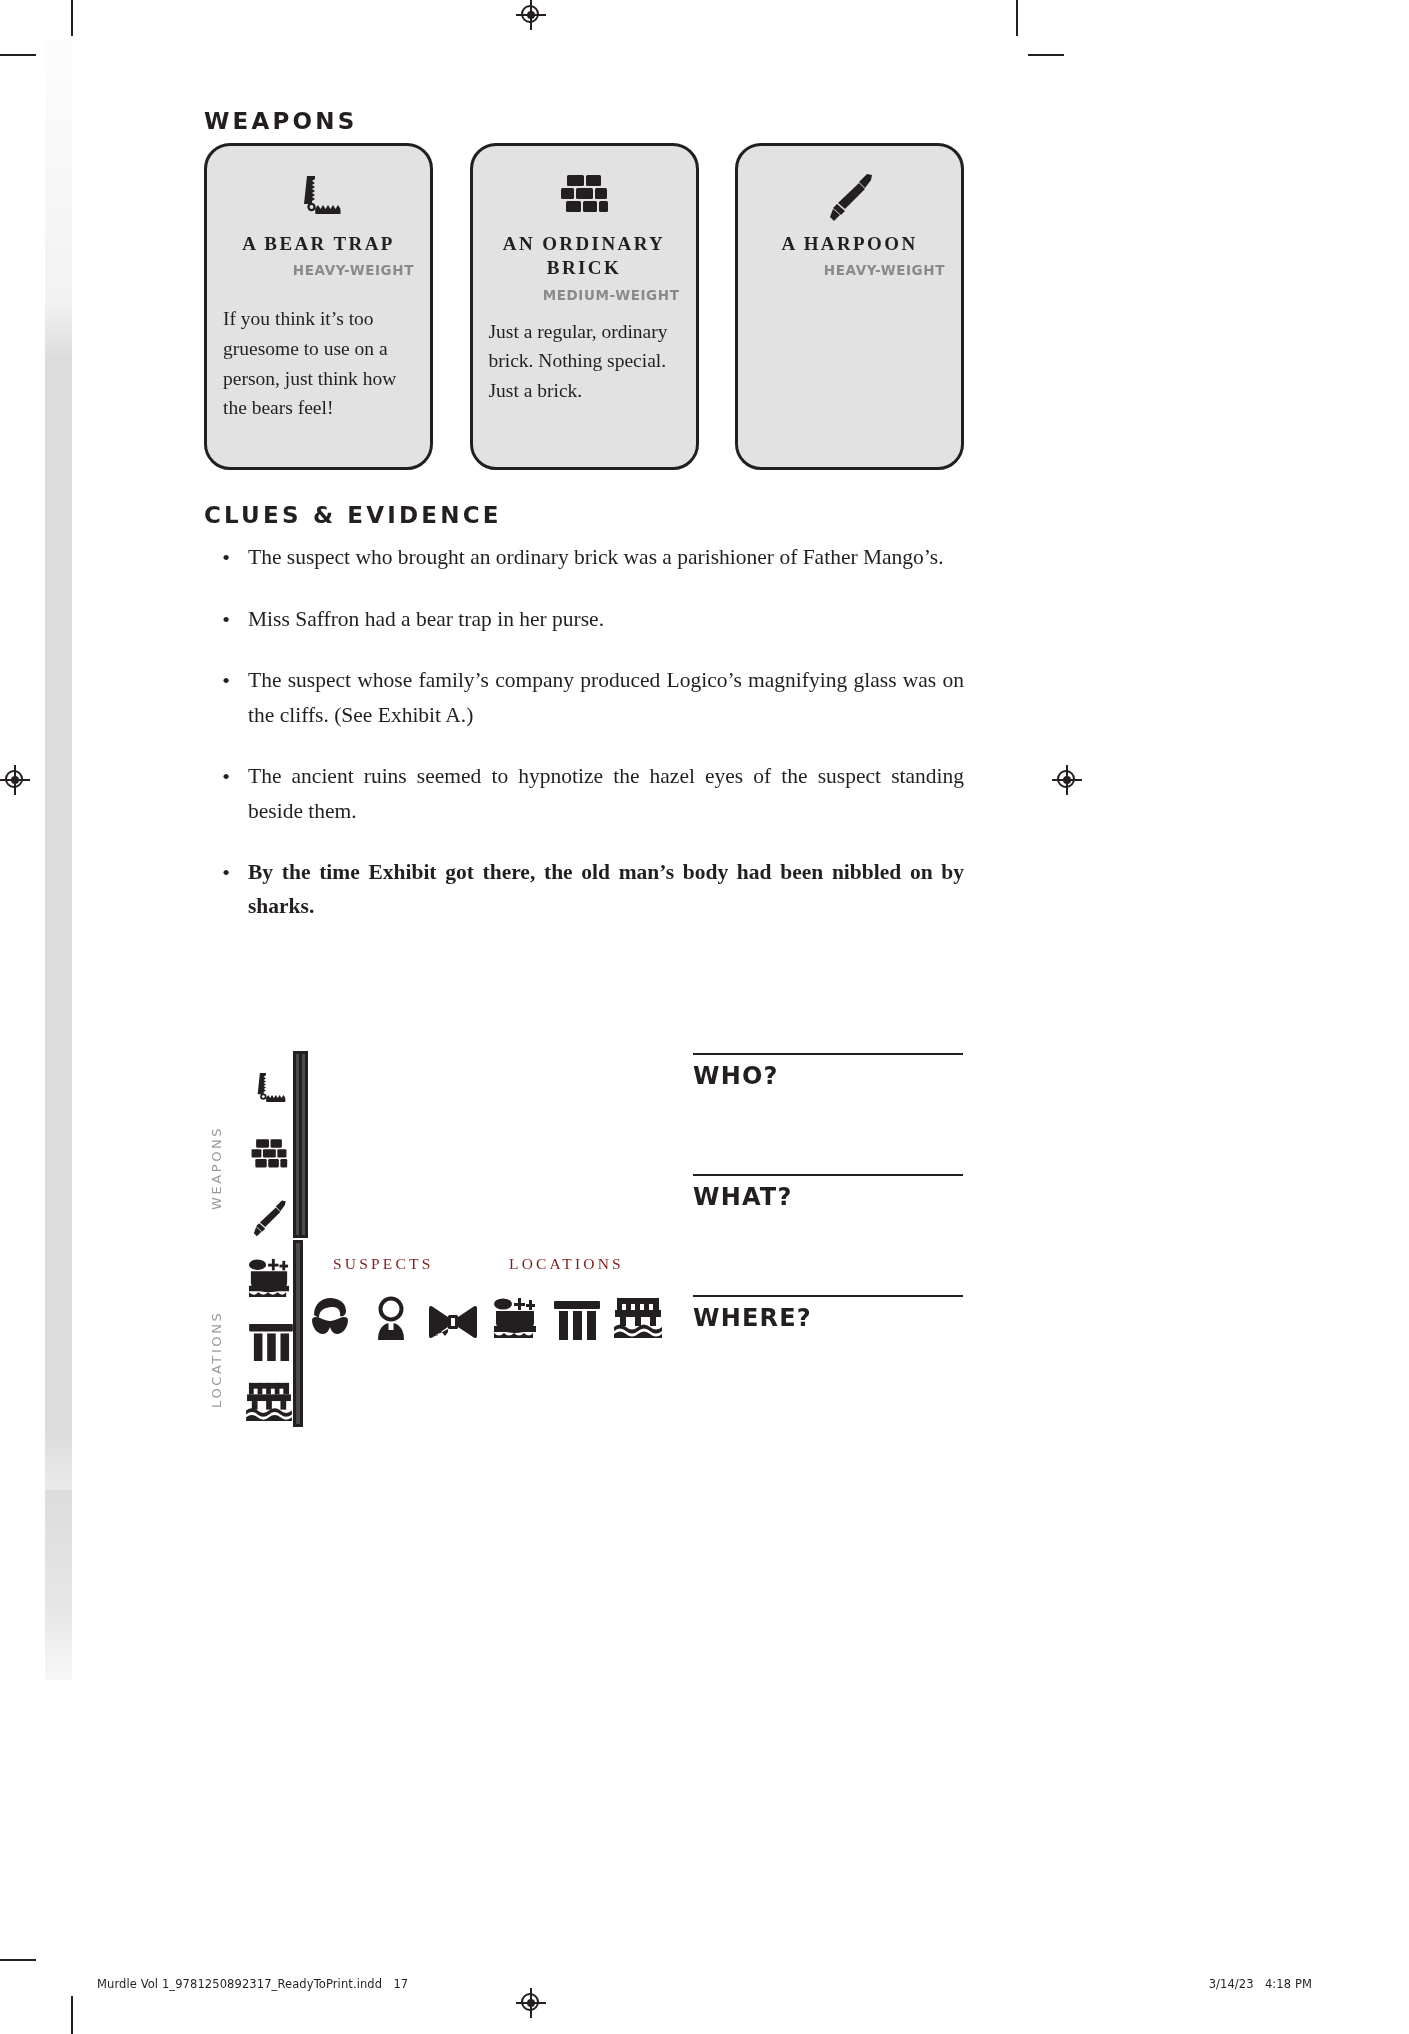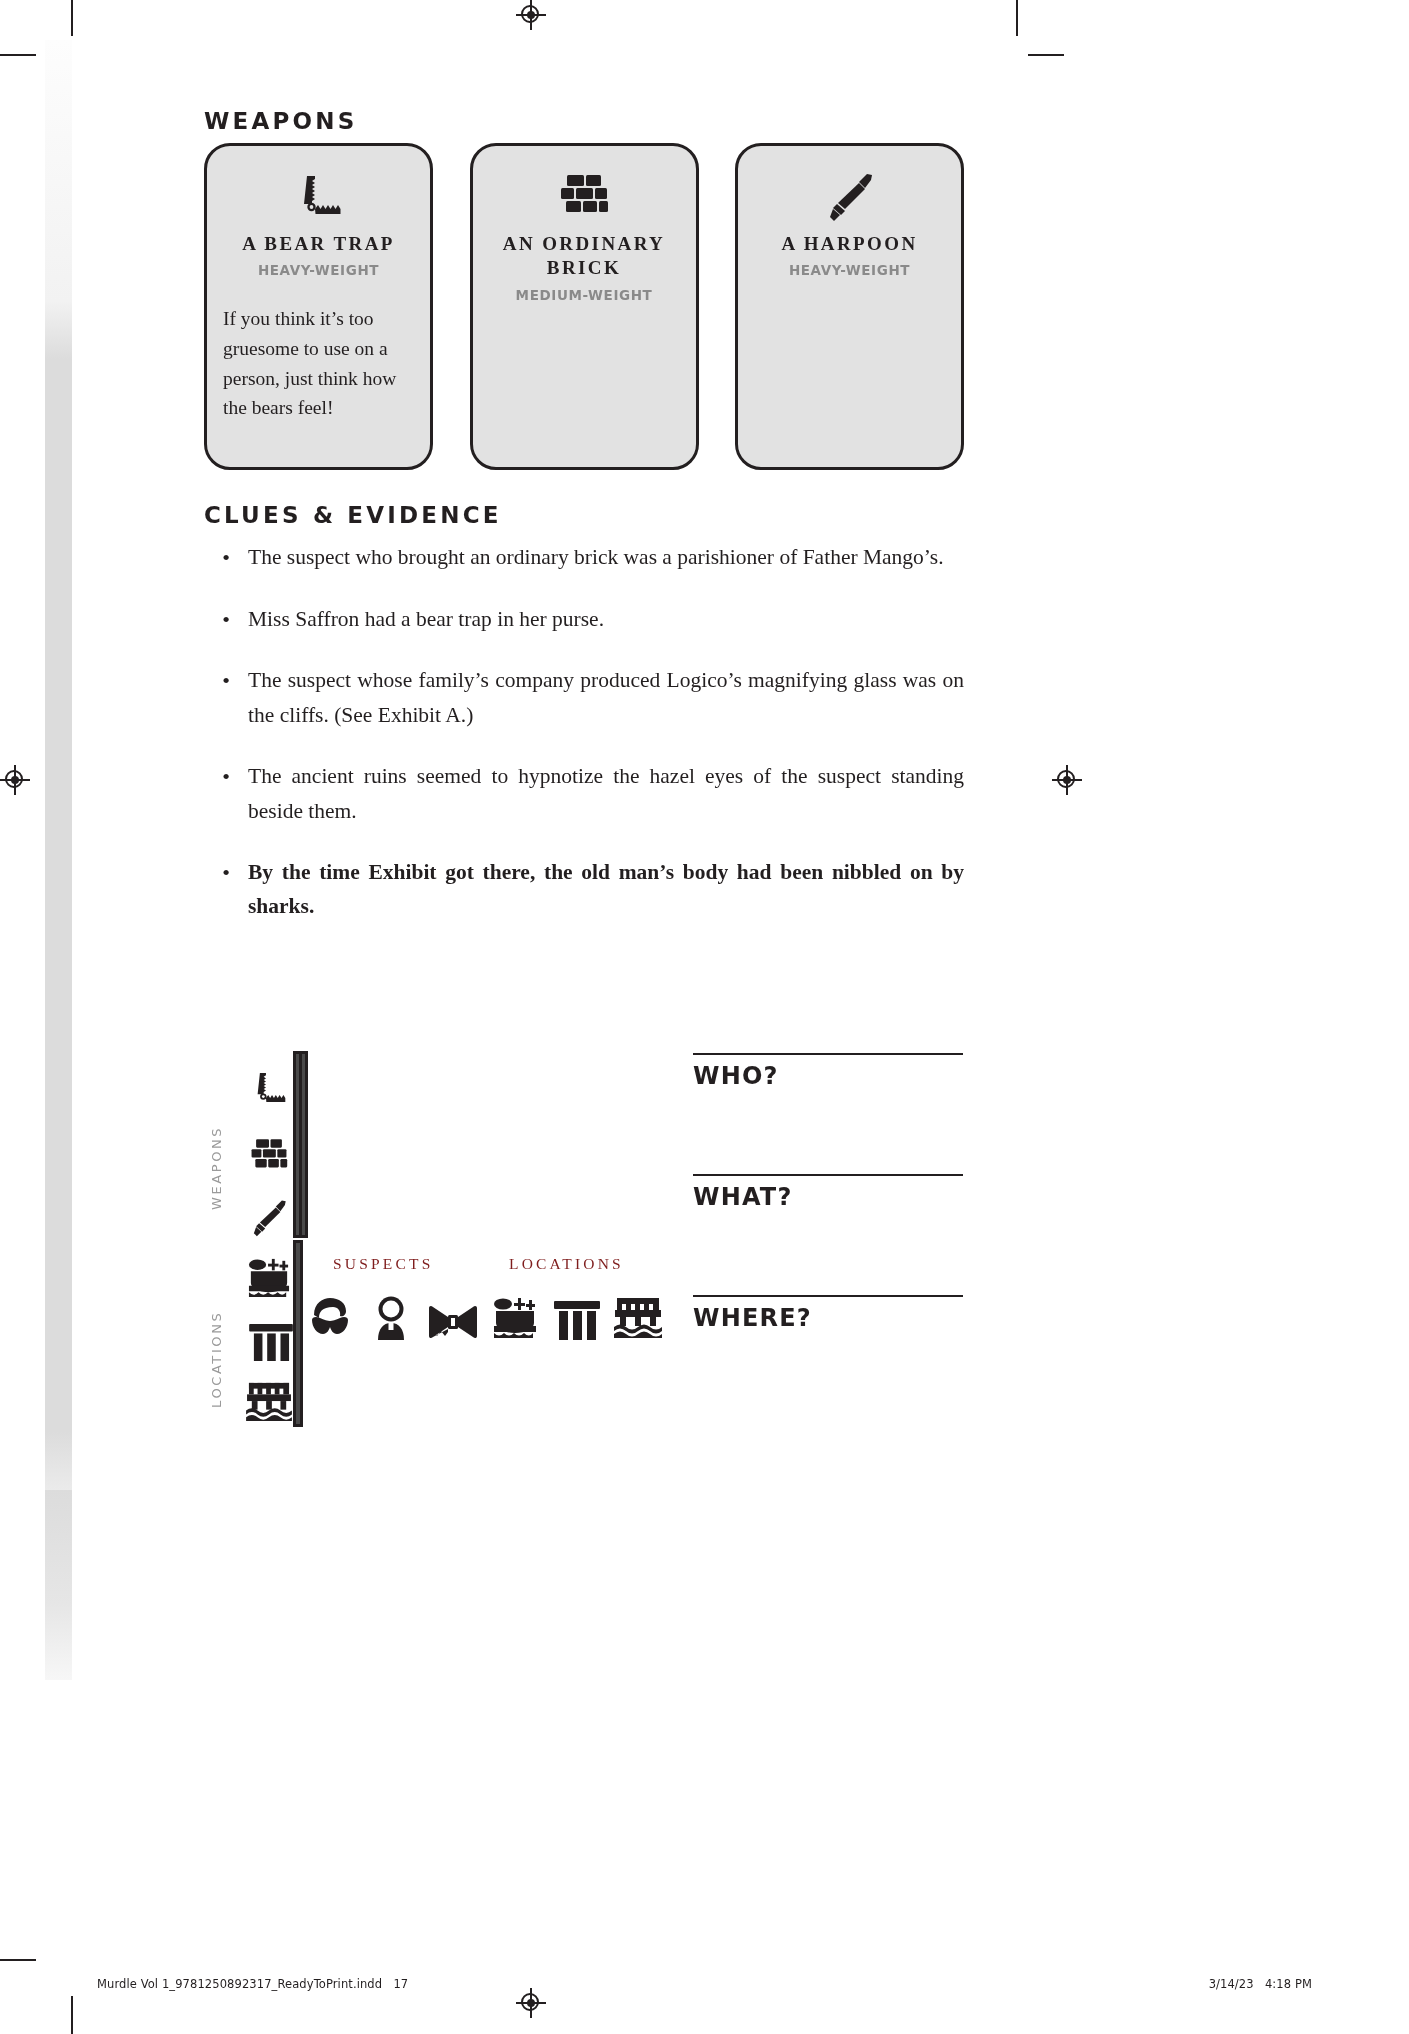--- a/index.html
+++ b/index.html
@@ -43,21 +43,21 @@
   }
   .card-icon{height:62px;display:flex;align-items:center;justify-content:center;}
   .card-icon svg{display:block;}
   .card-title{
     font-family:"Liberation Serif",serif;font-weight:bold;
     font-size:19px;letter-spacing:2.4px;color:#231f20;line-height:1.28;
     margin-top:4px;
   }
   .card-weight{
     font-family:"DejaVu Sans",sans-serif;font-weight:bold;
-    font-size:13.5px;letter-spacing:0.6px;color:#8a8a8a;margin-top:6px;
+    font-size:13.5px;letter-spacing:0.6px;color:#8a8a8a;margin-top:6px;text-align:right;
   }
   .card-desc{
     font-family:"Liberation Serif",serif;font-size:19.5px;line-height:1.52;
     color:#231f20;text-align:left;margin-top:26px;
   }
   .card.brick .card-desc{margin-top:14px;}
 
   
   .clues{position:absolute;left:204px;top:540px;width:760px;}
   .clue{display:flex;margin-bottom:26px;}
@@ -156,20 +156,21 @@
             <rect x="21" y="17" width="17" height="11" rx="1.5"></rect>
             <rect x="40" y="17" width="12" height="11" rx="1.5"></rect>
             <rect x="11" y="30" width="15" height="11" rx="1.5"></rect>
             <rect x="28" y="30" width="14" height="11" rx="1.5"></rect>
             <rect x="44" y="30" width="9" height="11" rx="1.5"></rect>
           </g>
         </svg>
       </div>
       <div class="card-title">AN ORDINARY BRICK</div>
       <div class="card-weight">MEDIUM-WEIGHT</div>
+      <div class="card-desc">Just a regular, ordinary brick. Nothing special. Just a brick.</div>
     </div>
 
     <div class="card">
       <div class="card-icon">
         <svg width="58" height="58" viewBox="0 0 58 58" aria-hidden="true">
           <g fill="#231f20">
             <path d="M46 6 l5 1 -1 5 -6 8 -6 -6 z"></path>
             <path d="M38 15 l6 6 -20 20 -7 -6 z"></path>
             <path d="M16 36 l8 7 -4 4 -8 -7 z"></path>
             <path d="M12 41 l7 6 -6 6 -4 -4 z"></path>

